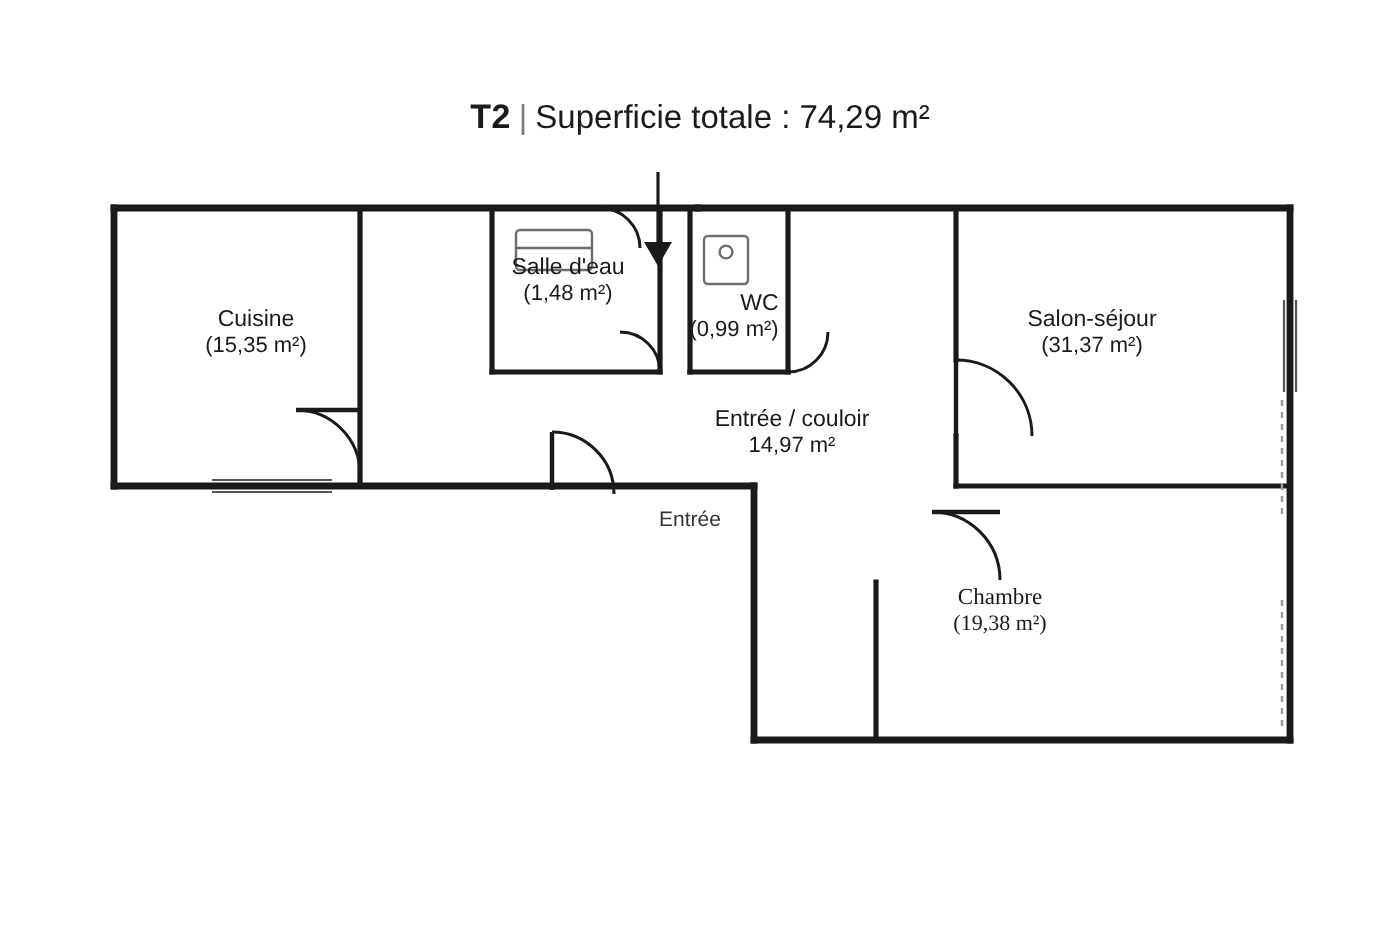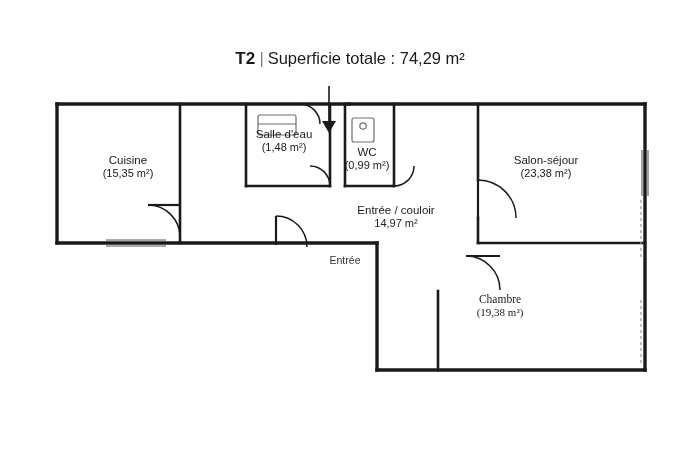--- a/index.html
+++ b/index.html
@@ -175,28 +175,28 @@
 <div class="lbl" style="left:128px; top:153px;">
   <span>Cuisine</span>
   <span class="area">(15,35 m²)</span>
 </div>
 
 <div class="lbl" style="left:284px; top:127px;">
   <span>Salle d'eau</span>
   <span class="area">(1,48 m²)</span>
 </div>
 
-<div class="lbl" style="left:367px; top:145px;">
+<div class="lbl" style="left:367px; top:145px;text-align:right;">
   <span>WC</span>
   <span class="area">(0,99 m²)</span>
 </div>
 
 <div class="lbl" style="left:546px; top:153px;">
   <span>Salon-séjour</span>
-  <span class="area">(23,38 m²)</span>
+  <span class="area">(31,37 m²)</span>
 </div>
 
 <div class="lbl" style="left:396px; top:203px;">
   <span>Entrée / couloir</span>
   <span class="area">14,97 m²</span>
 </div>
 
 <div class="lbl" style="left:500px; top:292px;font-family:Liberation Serif, serif;">
   <span>Chambre</span>
   <span class="area">(19,38 m²)</span>

